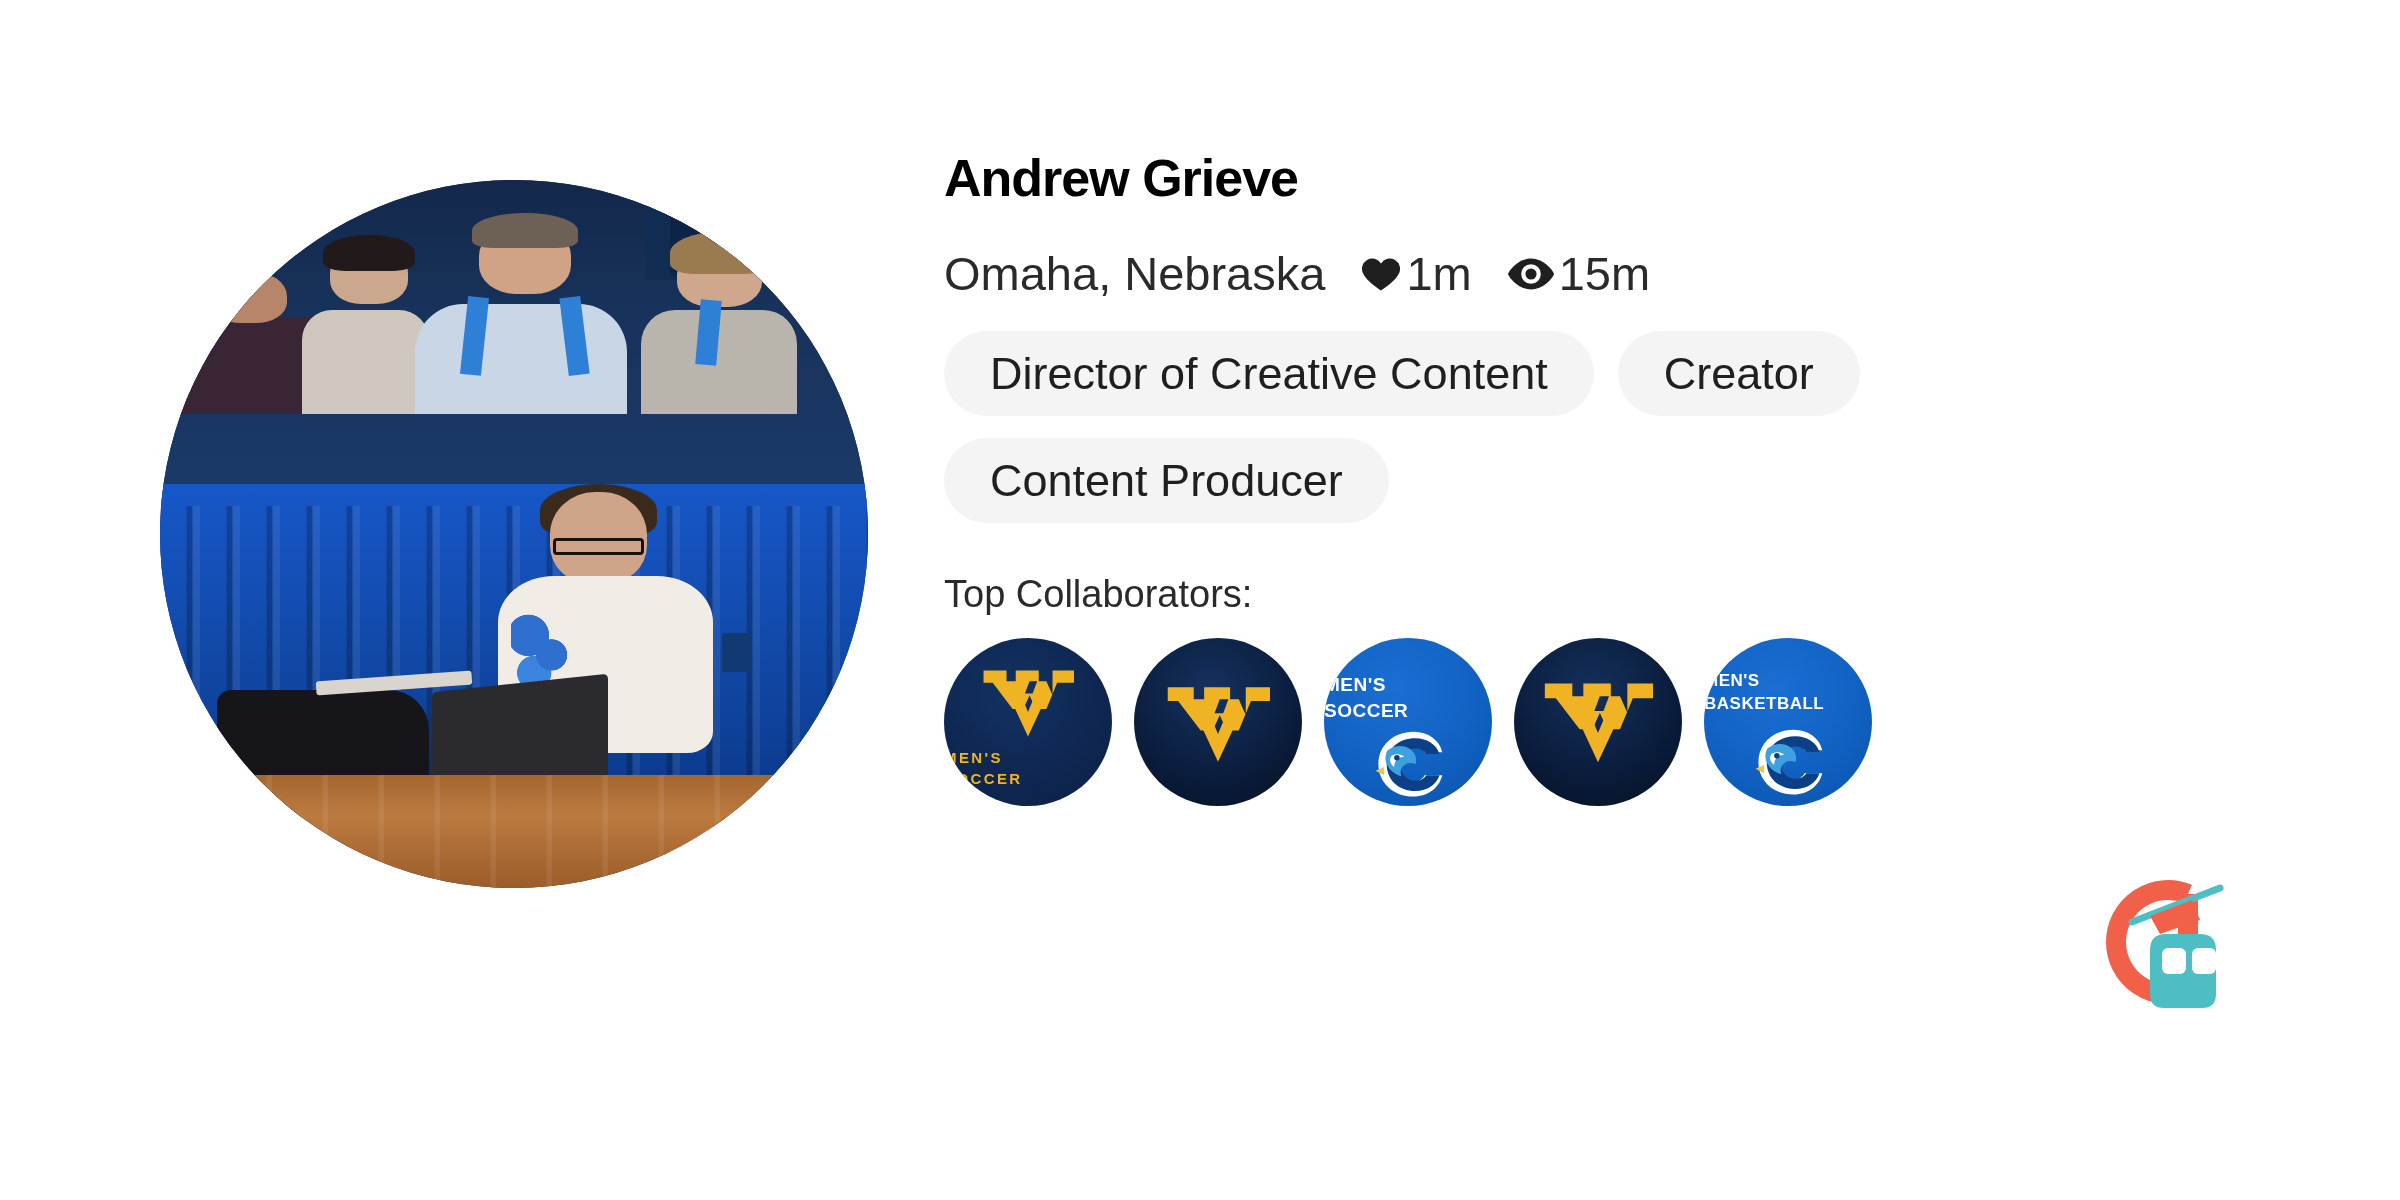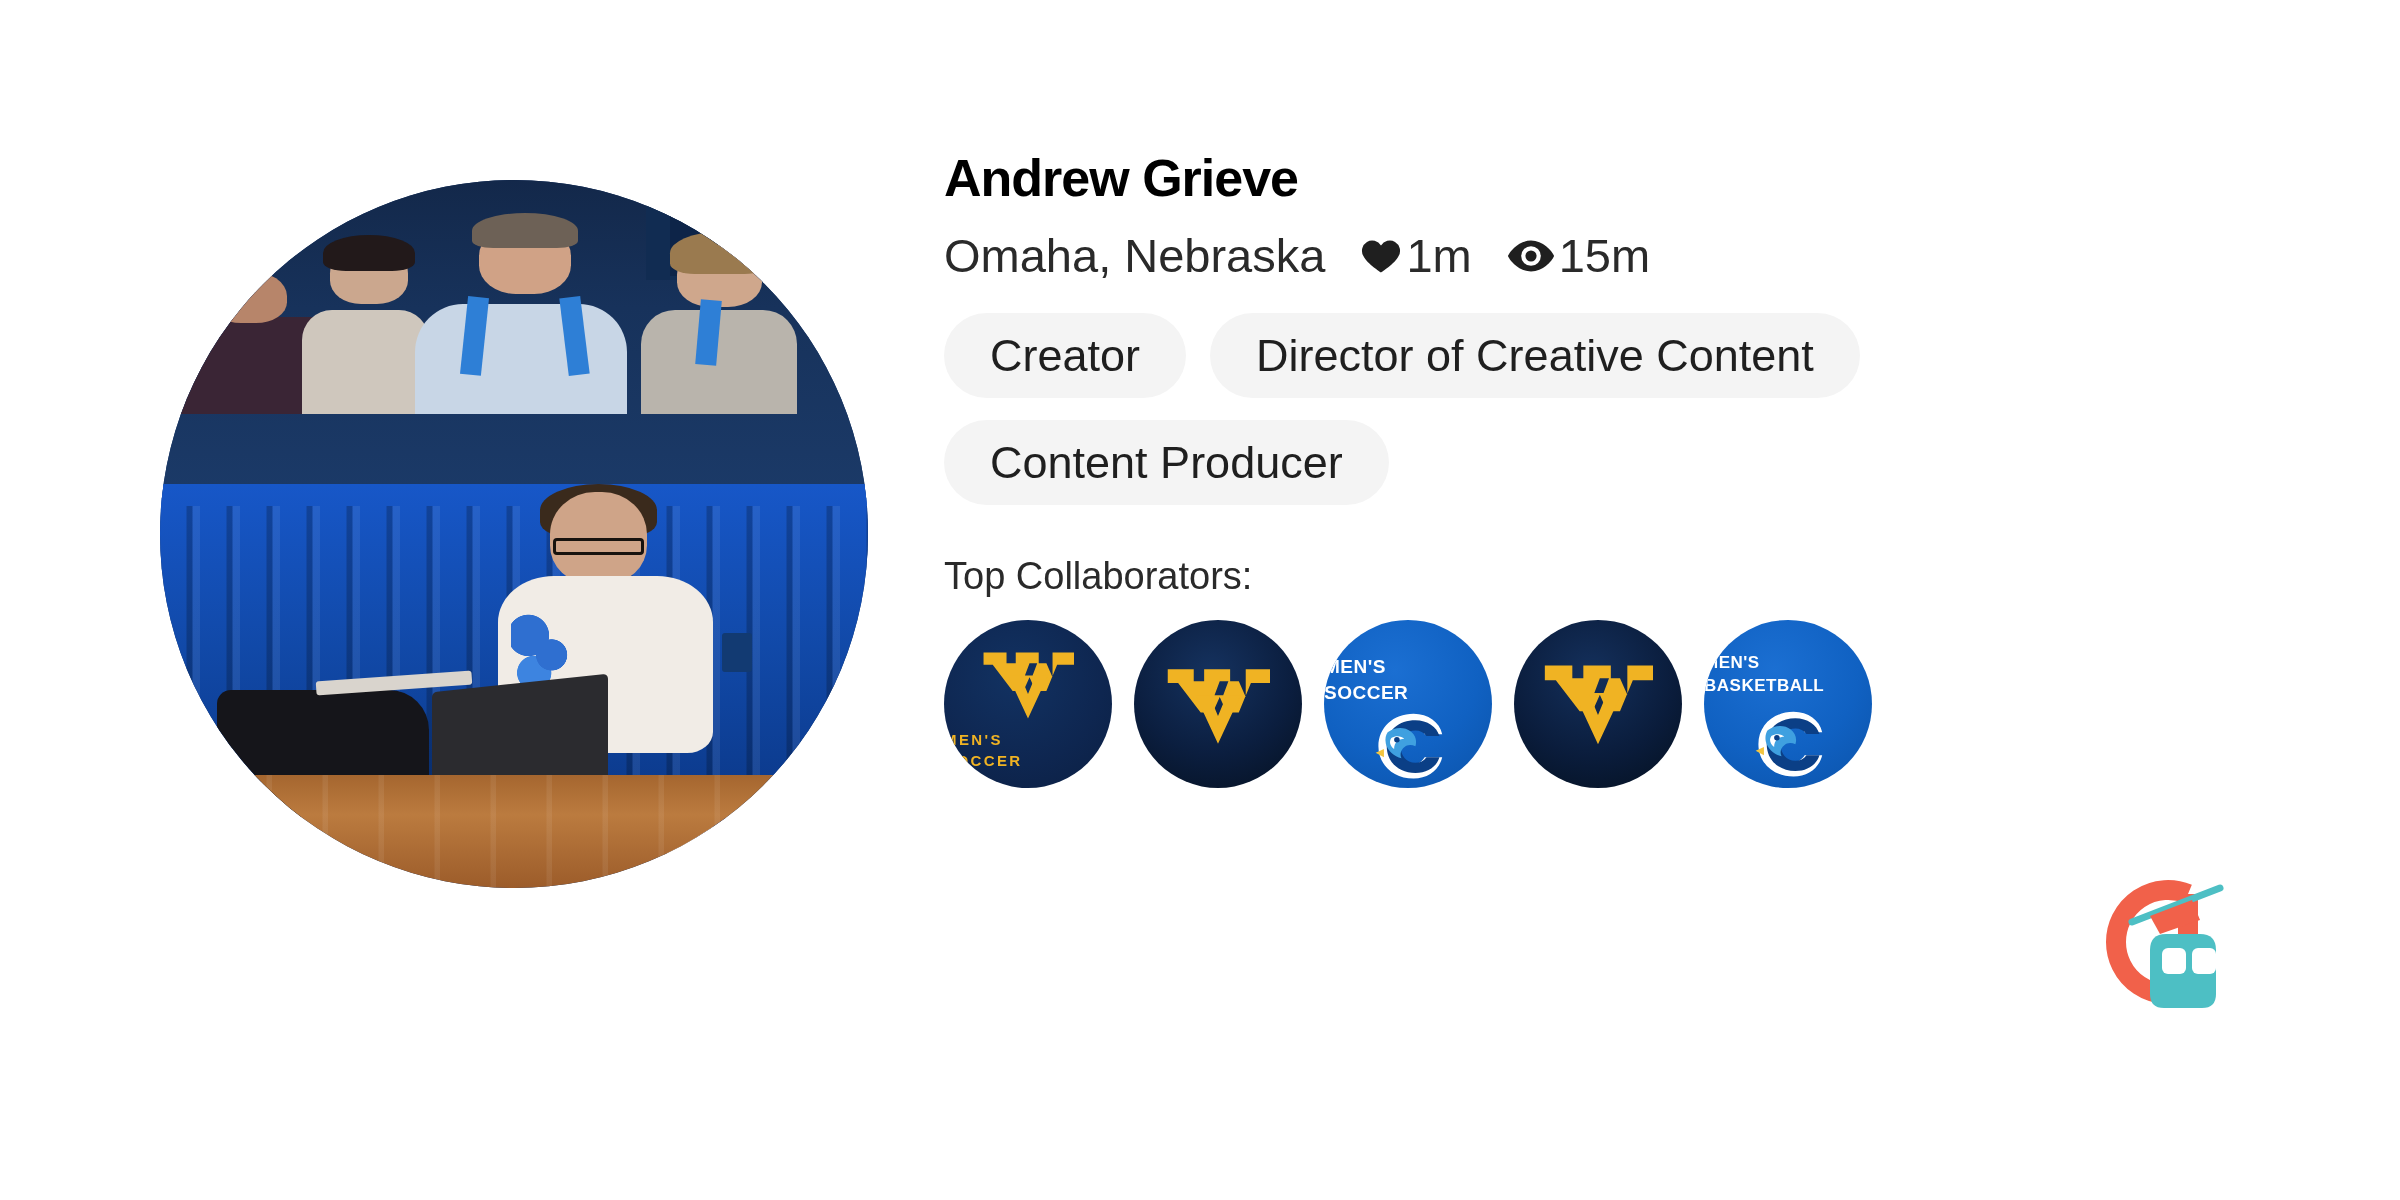--- a/index.html
+++ b/index.html
@@ -141,21 +141,21 @@
     font-size:52px;
     font-weight:bold;
     color:#000000;
     letter-spacing:-1px;
     line-height:1.08;
     white-space:nowrap;
   }
   .meta-row {
     display:flex;
     align-items:center;
-    margin-top:22px;
+    margin-top:40px;
     font-size:47px;
     color:#2a2a2a;
     white-space:nowrap;
   }
   .meta-loc { }
   .meta-stat {
     display:inline-flex;
     align-items:center;
     margin-left:34px;
     justify-content:space-between;
@@ -311,22 +311,22 @@
             <path fill="#1f1f1f" d="M13 2C6.8 2 2.2 7.2 1 10c1.2 2.8 5.8 8 12 8s10.8-5.2 12-8c-1.2-2.8-5.8-8-12-8z"></path>
             <circle cx="13" cy="10" r="5.1" fill="#ffffff"></circle>
             <circle cx="13" cy="10" r="2.9" fill="#1f1f1f"></circle>
           </svg>
         </span>
         <span>15m</span>
       </span>
     </div>
 
     <div class="tags">
+      <span class="tag">Director of Creative Content</span>
       <span class="tag">Creator</span>
-      <span class="tag">Director of Creative Content</span>
       <span class="tag">Content Producer</span>
     </div>
 
     <div class="collab-label">Top Collaborators:</div>
 
     <div class="collabs">
 
       <div class="collab wvu-a">
         <span class="wv-mark" style="top:28px;">
           <svg viewBox="0 0 120 96" aria-hidden="true">

